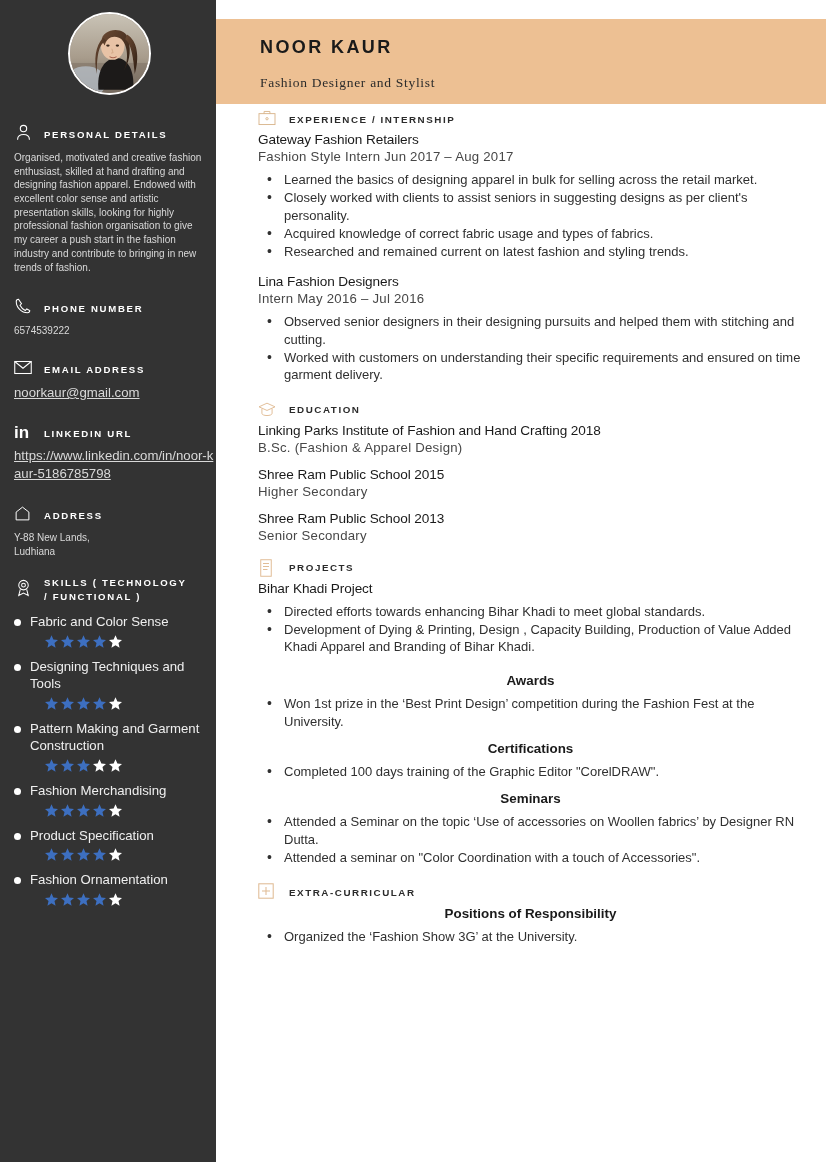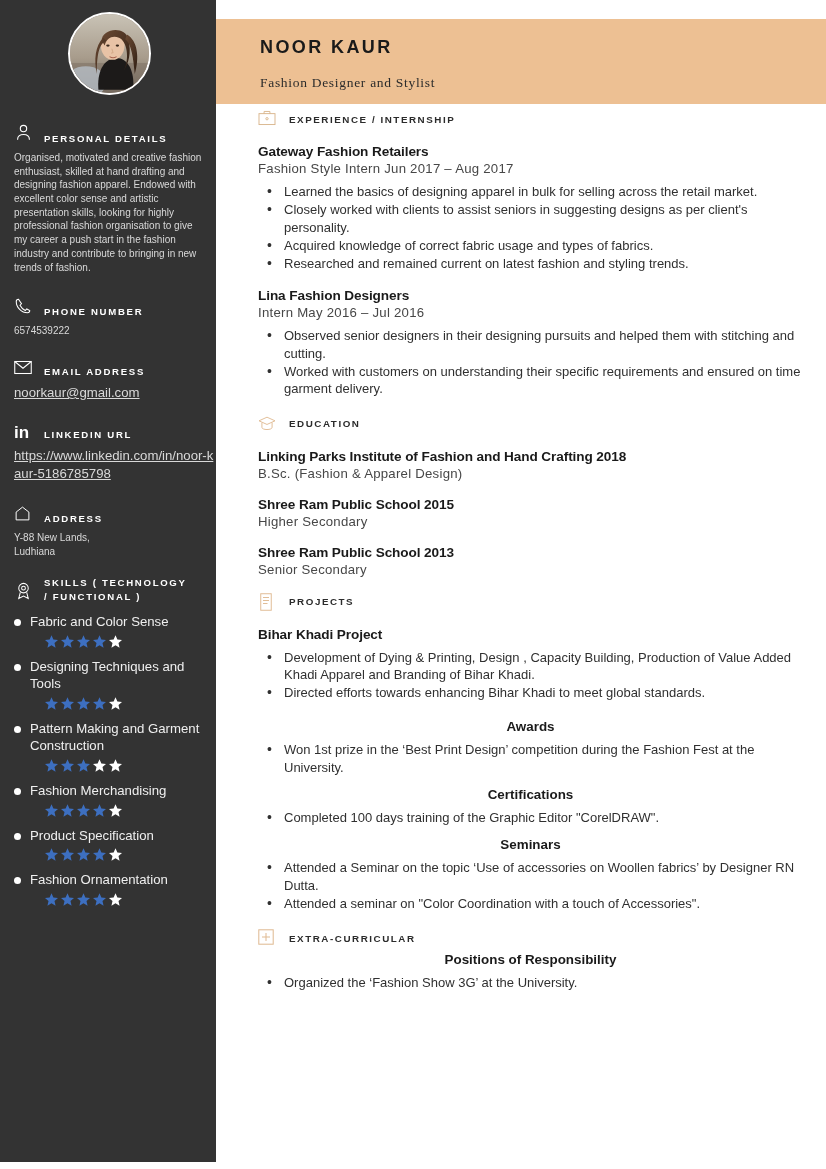--- a/index.html
+++ b/index.html
@@ -41,21 +41,21 @@
     color: #1a1a1a; font-family: "Liberation Sans", sans-serif;
   }
   .hdr-title {
     position: absolute; left: 44px; top: 56px;
     font-size: 13.5px; color: #2b2b2b; letter-spacing: 0.7px;
     font-family: "Liberation Serif", serif;
   }
 
   
   .side-head {
-    display: flex; align-items: flex-end; gap: 11px;
+    display: flex; align-items: center; gap: 11px;
     margin-top: 16px; margin-bottom: 5px;
   }
   .side-head .sicon { width: 19px; flex: 0 0 19px; padding-top: 1px; }
   .side-head .slabel {
     font-size: 9.6px; font-weight: bold; letter-spacing: 1.7px;
     color: #ffffff; line-height: 1.45; text-transform: uppercase;
     padding-top: 2px;
   }
   .side-body {
     font-size: 10px; line-height: 1.37; color: #d9d9d9;
@@ -82,22 +82,22 @@
     position: absolute; left: 258px; top: 110px;
     width: 545px;
   }
   .sec-head { display: flex; align-items: center; gap: 13px; margin-bottom: 4px; }
   .sec-head .icon { width: 18px; height: 18px; flex: 0 0 18px; }
   .sec-head .label {
     font-size: 9.8px; font-weight: bold; letter-spacing: 1.55px;
     color: #2b2b2b; text-transform: uppercase;
   }
   .entry-title {
-    font-size: 13.6px; font-weight: bold; color: #1a1a1a;
-    margin-top: 16px; letter-spacing: -0.1px;
+    font-size: 13.6px; font-weight: normal; color: #1a1a1a;
+    margin-top: 4px; letter-spacing: -0.1px;
   }
   .entry-sub {
     font-size: 13.2px; color: #474747; margin-top: 2px; letter-spacing: 0.25px;
   }
   ul.bullets { list-style: none; margin: 7px 0 0 0; padding: 0; }
   ul.bullets li {
     position: relative; padding-left: 26px; margin-bottom: 1px;
     font-size: 13px; line-height: 1.33; color: #303030;
   }
   ul.bullets li::before {
@@ -378,22 +378,22 @@
           <rect x="3" y="1" width="14" height="22"></rect>
             <path d="M6 6h8M6 10h8M6 14h6"></path>
         </svg>
       </span>
       <span class="label">PROJECTS</span>
     </div>
     <div id="project-entries">
         <div>
           <div class="entry-title">Bihar Khadi Project</div>
           <ul class="bullets">
+            <li>Directed efforts towards enhancing Bihar Khadi to meet global standards.</li>
             <li>Development of Dying &amp; Printing, Design , Capacity Building, Production of Value Added Khadi Apparel and Branding of Bihar Khadi.</li>
-            <li>Directed efforts towards enhancing Bihar Khadi to meet global standards.</li>
           </ul>
         </div>
       </div>
 
     <div class="gap-md"></div>
 
     <div id="prof-groups">
         <div class="sub-head" style="margin-top: 1px;">Awards</div>
         <ul class="bullets">
           <li>Won 1st prize in the ‘Best Print Design’ competition during the Fashion Fest at the University.</li>

